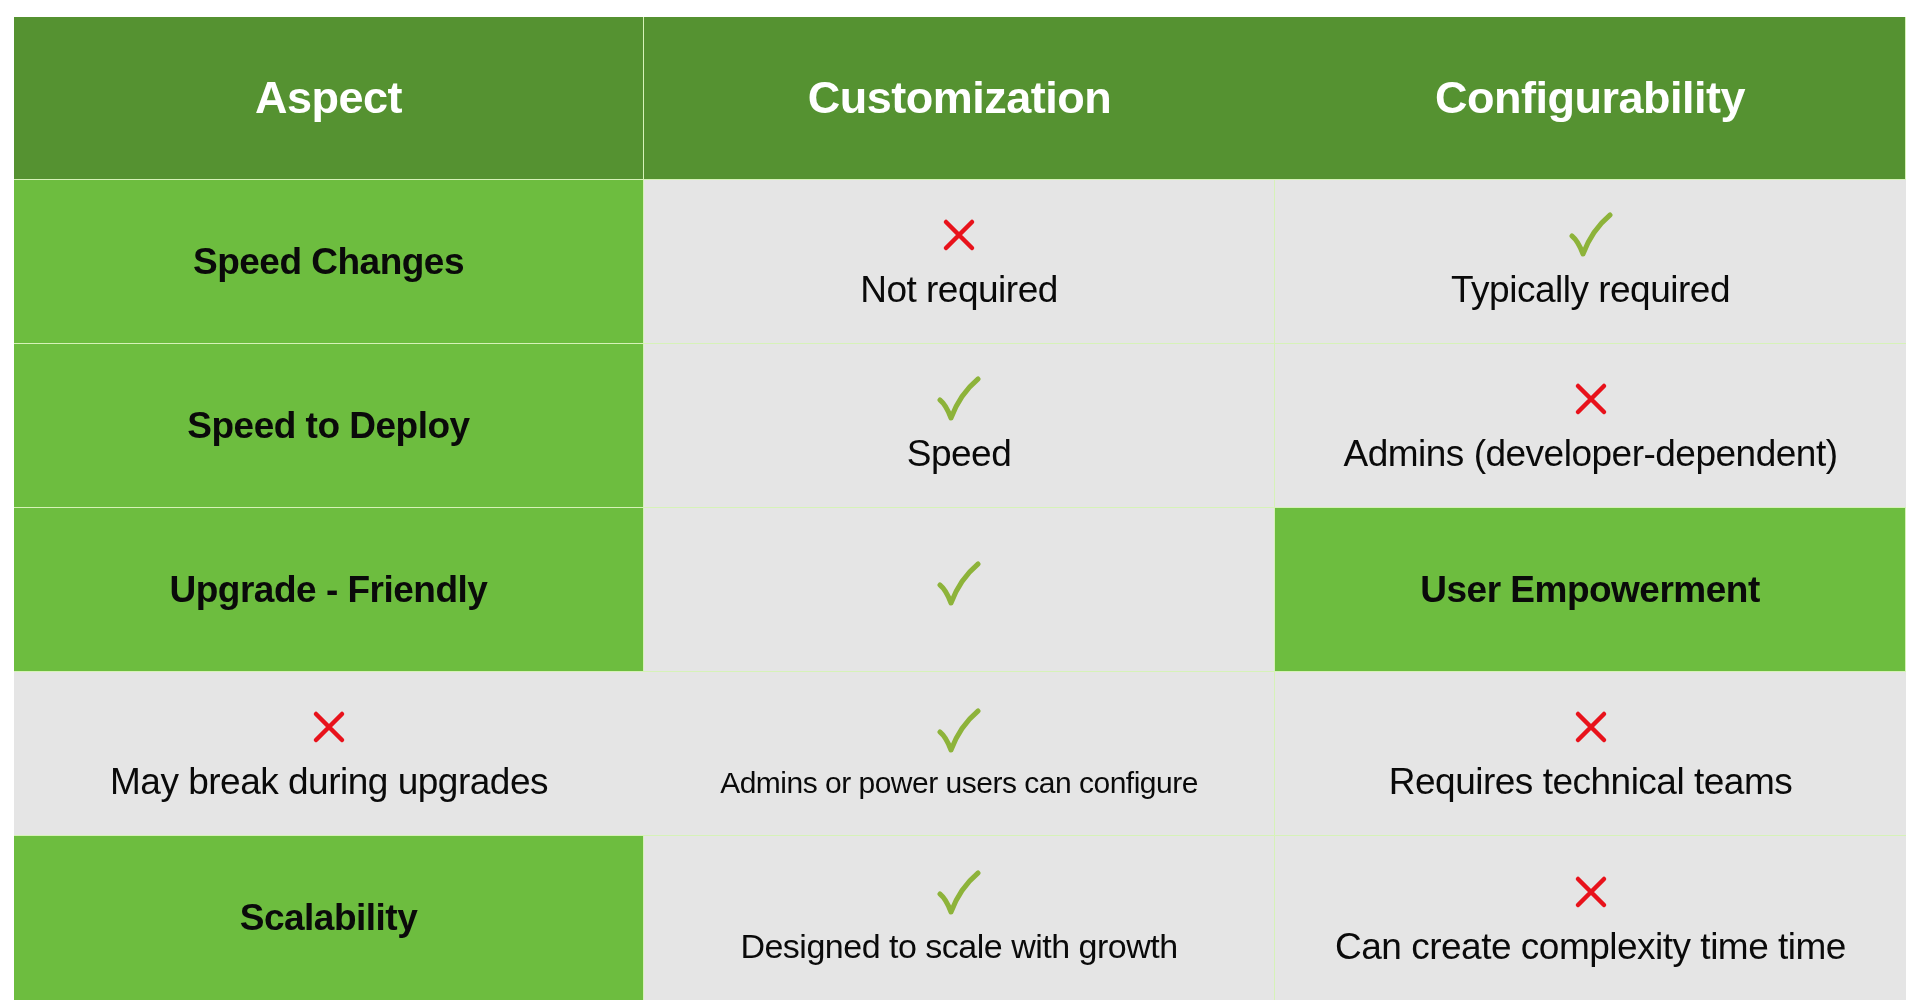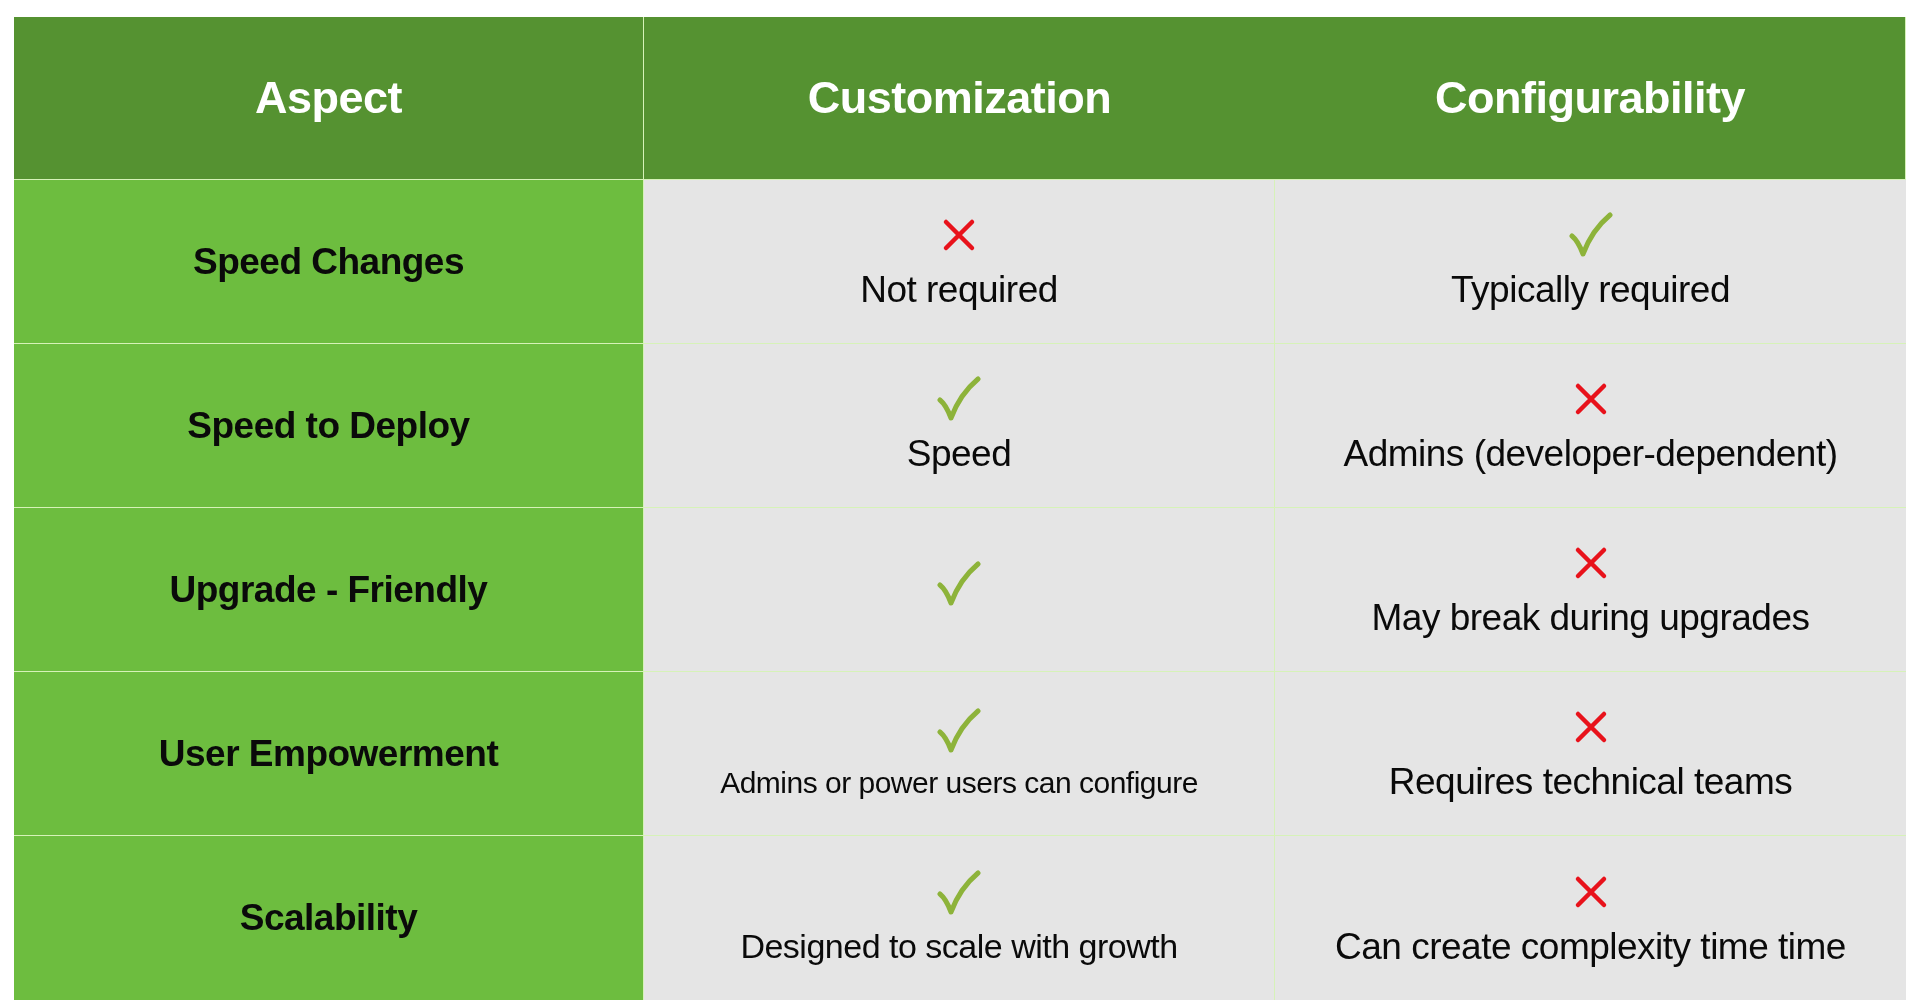--- a/index.html
+++ b/index.html
@@ -81,32 +81,32 @@
   <div class="cell aspect">
       <span>Upgrade - Friendly</span>
     </div>
   <div class="cell val size-md">
     <div class="icon">
         <svg width="44" height="46" viewBox="0 0 44 46">
           <path d="M3 24 C8 28 11 34 14 42 C20 26 29 13 41 3" fill="none" stroke="#8db33a" stroke-width="5" stroke-linecap="round" stroke-linejoin="round"></path>
         </svg>
       </div>
   </div>
+  <div class="cell aspect">
+      <span>User Empowerment</span>
+    </div>
+
   <div class="cell val size-lg last-col">
     <div class="icon">
         <svg width="34" height="34" viewBox="0 0 34 34">
           <path d="M4 4 L30 30 M30 4 L4 30" stroke="#e8121b" stroke-width="4.5" stroke-linecap="round"></path>
         </svg>
       </div>
     <div class="txt">May break during upgrades</div>
   </div>
-
-  <div class="cell aspect">
-      <span>User Empowerment</span>
-    </div>
   <div class="cell val size-sm">
     <div class="icon">
         <svg width="44" height="46" viewBox="0 0 44 46">
           <path d="M3 24 C8 28 11 34 14 42 C20 26 29 13 41 3" fill="none" stroke="#8db33a" stroke-width="5" stroke-linecap="round" stroke-linejoin="round"></path>
         </svg>
       </div>
     <div class="txt">Admins or power users can configure</div>
   </div>
   <div class="cell val size-lg last-col">
     <div class="icon">

